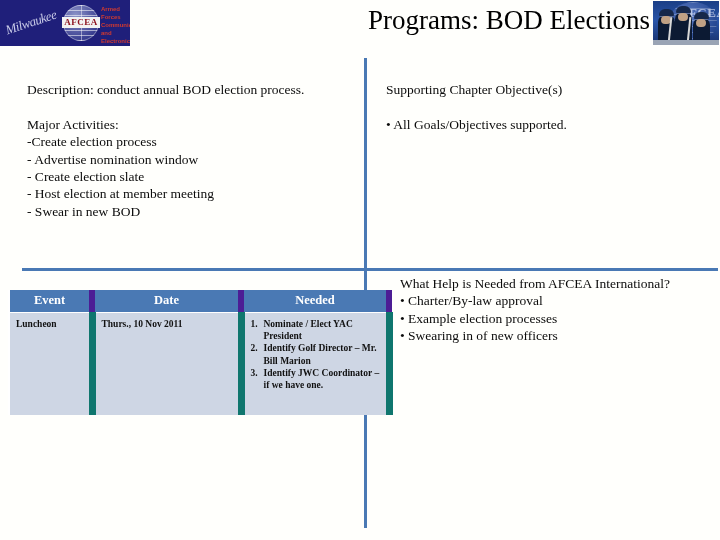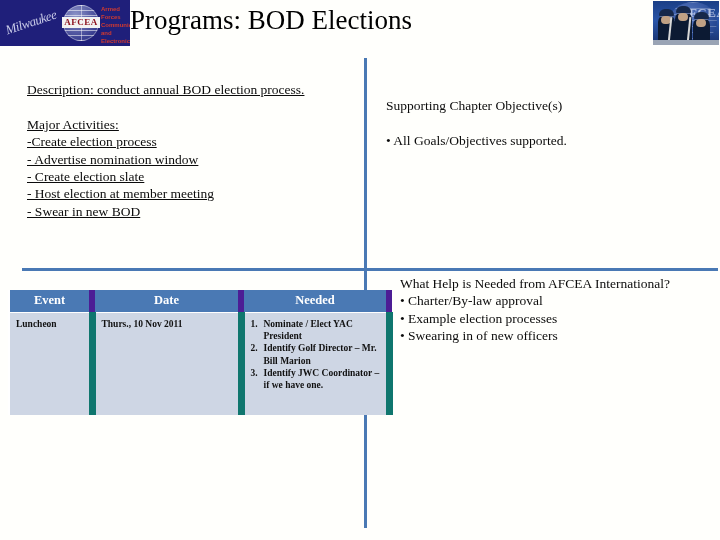--- a/index.html
+++ b/index.html
@@ -91,21 +91,21 @@
     font-weight: bold;
     font-size: 6px;
     line-height: 8px;
   }
 
   .slide-title {
     position: absolute;
     left: 130px;
     top: 5px;
     width: 520px;
-    text-align: left;
+    text-align: right;
     font-family: "Liberation Serif", "DejaVu Serif", serif;
     font-size: 27px;
     color: #000000;
     letter-spacing: 0px;
   }
 
   .photo-box {
     position: absolute;
     right: 1px;
     top: 1px;
@@ -202,22 +202,22 @@
 
   
   .body-text {
     position: absolute;
     font-family: "Liberation Serif", "DejaVu Serif", serif;
     font-size: 13.5px;
     line-height: 17.4px;
     color: #0b0b0b;
     white-space: pre-line;
   }
-  #desc-block   { left: 27px;  top: 81px;  width: 325px; text-decoration: underline; }
-  #obj-block    { left: 386px; top: 81px;  width: 320px; margin-top: 16px; }
+  #desc-block   { left: 27px;  top: 81px;  width: 325px; }
+  #obj-block    { left: 386px; top: 81px;  width: 320px; }
   #help-block   { left: 400px; top: 275px; width: 325px; }
   #footer-block { left: 27px;  top: 496px; width: 330px; }
 
   
   .sched-table {
     position: absolute;
     left: 8px;
     top: 290px;
     width: 352px;
     border-collapse: collapse;

